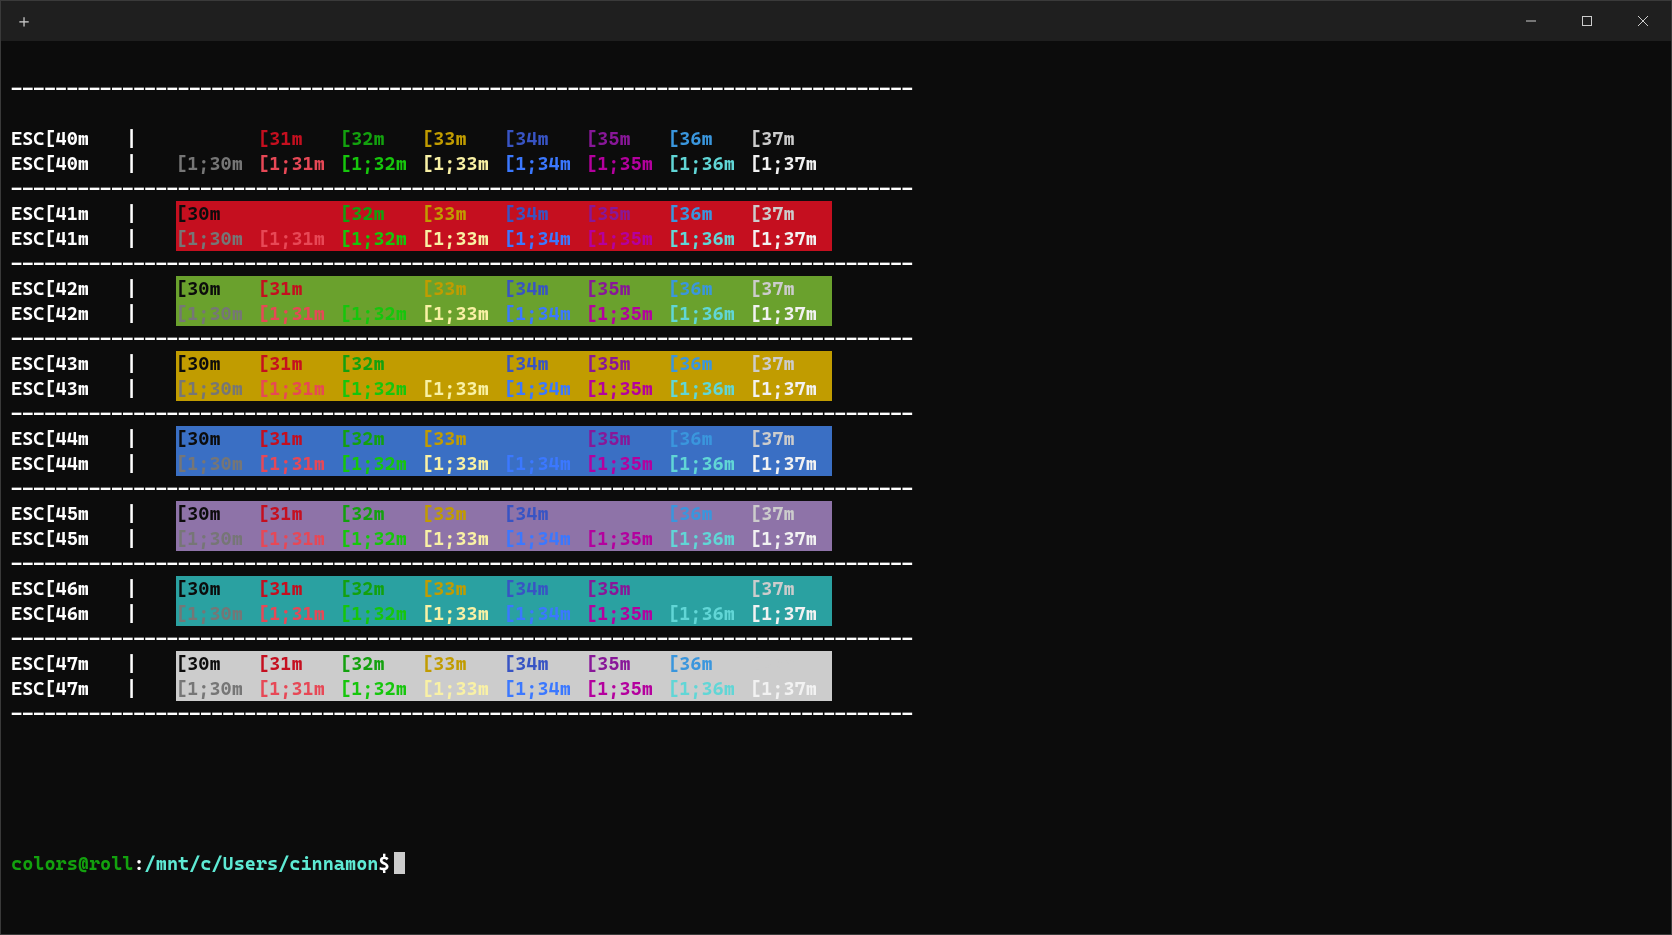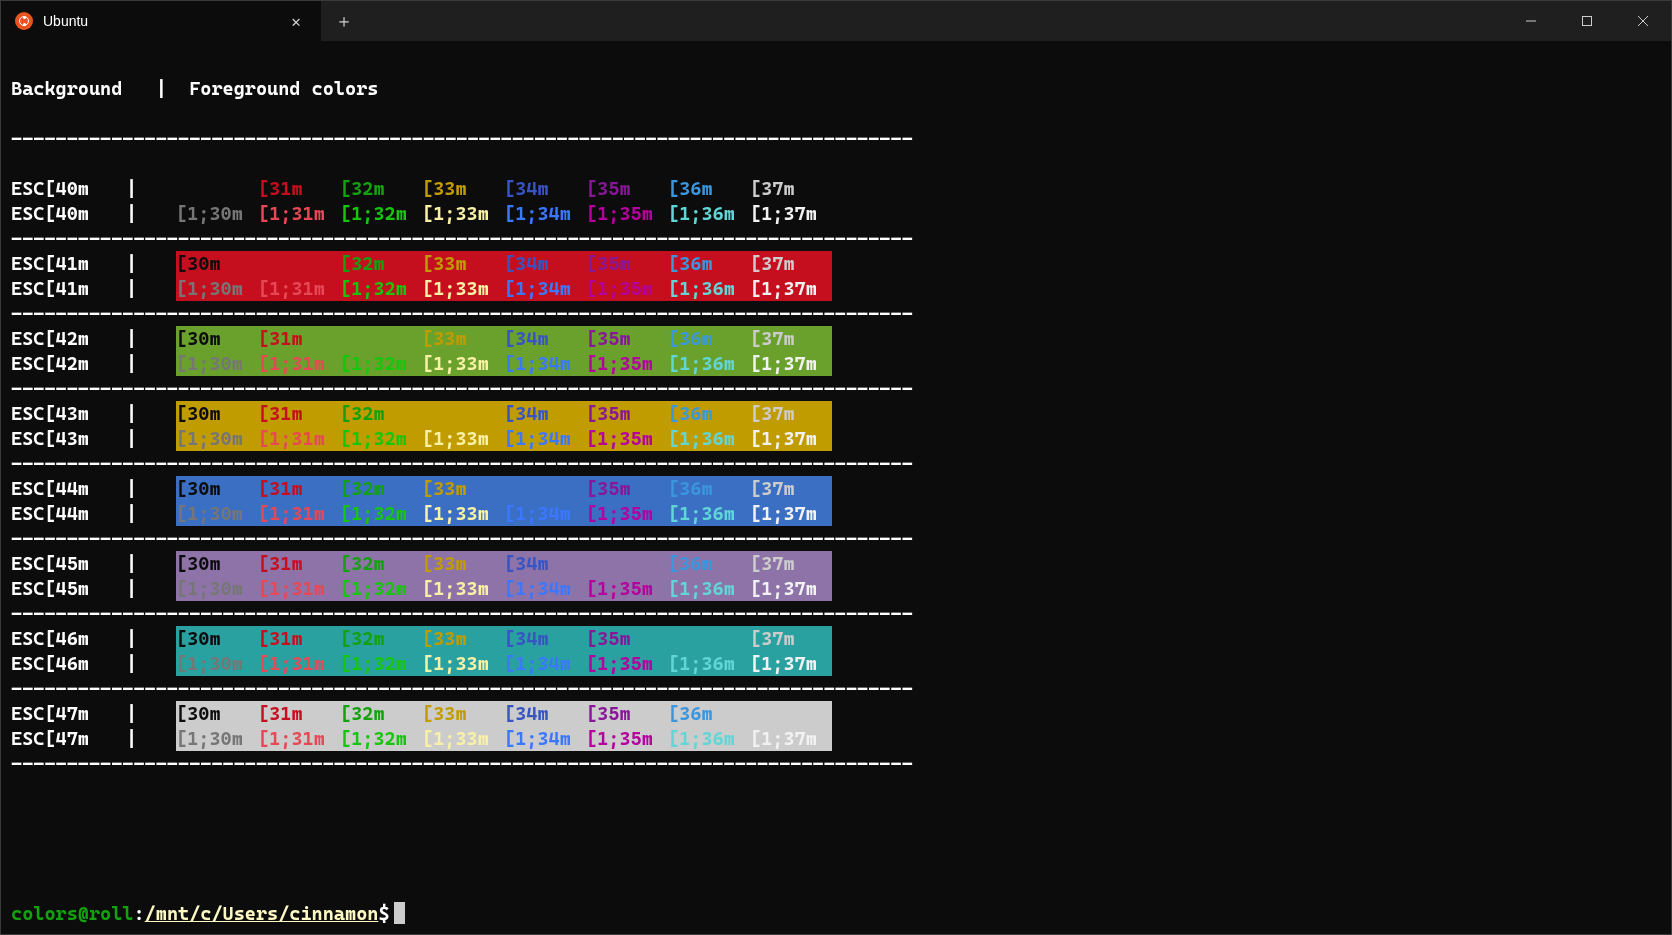--- a/index.html
+++ b/index.html
@@ -58,35 +58,28 @@
     white-space: pre;
     font-weight: bold;
   }
   .row { display:block; }
   .cell { display:inline-block; width:82px; text-align:left; }
   .esc { display:inline-block; width:115px; color:#fff; }
   .pipe { display:inline-block; width:50px; color:#fff; }
   .dash { color:#fff; letter-spacing:0; }
   .bgstrip { display:inline-block; padding:0; }
   .prompt-user { color:#13a10e; }
-  .prompt-path { color:#fef9c3;text-decoration:underline; }
+  .prompt-path { color:#5eead4; }
   .prompt-white { color:#fff; }
   .cursor { display:inline-block; width:11px; height:22px; background:#ccc; vertical-align:text-bottom; margin-left:4px;}
 </style>
 </head>
 <body>
 
 <div class="titlebar">
-  <div class="tab">
-    <span class="tab-icon">
-        <span class="tab-icon-inner"></span>
-      </span>
-    <span class="tab-title">Ubuntu</span>
-    <span class="tab-close">✕</span>
-  </div>
   <div class="tab-actions">
     <span class="tab-action">＋</span>
     <span class="tab-action">
         <svg viewBox="0 0 12 12">
           <path d="M1 3 L6 8 L11 3" stroke="#ccc" stroke-width="1.2" fill="none"></path>
         </svg>
       </span>
   </div>
   <div class="spacer"></div>
   <div class="win-controls">
@@ -103,19 +96,18 @@
     <div class="win-btn">
         <svg viewBox="0 0 12 12">
           <line x1="1" y1="1" x2="11" y2="11" stroke="#ccc" stroke-width="1"></line>
           <line x1="11" y1="1" x2="1" y2="11" stroke="#ccc" stroke-width="1"></line>
         </svg>
       </div>
   </div>
 </div>
 
 <div class="terminal">
-<div class="row"><span style="color:#fff"><span>Background</span>   <span>|</span>  <span>Foreground colors</span></span></div>
 <div class="row dash">---------------------------------------------------------------------------------</div>
 <div id="blocks"><div class="row"><span class="esc">ESC[40m</span><span class="pipe">|</span><span class="bgstrip" style="background: rgb(12, 12, 12);"><span class="cell" style="color: rgb(255, 255, 255);"></span><span class="cell" style="color: rgb(197, 15, 31);">[31m</span><span class="cell" style="color: rgb(19, 161, 14);">[32m</span><span class="cell" style="color: rgb(193, 156, 0);">[33m</span><span class="cell" style="color: rgb(56, 84, 196);">[34m</span><span class="cell" style="color: rgb(136, 23, 152);">[35m</span><span class="cell" style="color: rgb(58, 150, 221);">[36m</span><span class="cell" style="color: rgb(204, 204, 204);">[37m</span></span></div><div class="row"><span class="esc">ESC[40m</span><span class="pipe">|</span><span class="bgstrip" style="background: rgb(12, 12, 12);"><span class="cell" style="color: rgb(118, 118, 118);">[1;30m</span><span class="cell" style="color: rgb(231, 72, 86);">[1;31m</span><span class="cell" style="color: rgb(22, 198, 12);">[1;32m</span><span class="cell" style="color: rgb(249, 241, 165);">[1;33m</span><span class="cell" style="color: rgb(59, 120, 255);">[1;34m</span><span class="cell" style="color: rgb(180, 0, 158);">[1;35m</span><span class="cell" style="color: rgb(97, 214, 214);">[1;36m</span><span class="cell" style="color: rgb(242, 242, 242);">[1;37m</span></span></div><div class="row dash">---------------------------------------------------------------------------------</div><div class="row"><span class="esc">ESC[41m</span><span class="pipe">|</span><span class="bgstrip" style="background: rgb(197, 15, 31);"><span class="cell" style="color: rgb(12, 12, 12);">[30m</span><span class="cell" style="color: rgb(197, 15, 31);"></span><span class="cell" style="color: rgb(19, 161, 14);">[32m</span><span class="cell" style="color: rgb(193, 156, 0);">[33m</span><span class="cell" style="color: rgb(56, 84, 196);">[34m</span><span class="cell" style="color: rgb(136, 23, 152);">[35m</span><span class="cell" style="color: rgb(58, 150, 221);">[36m</span><span class="cell" style="color: rgb(204, 204, 204);">[37m</span></span></div><div class="row"><span class="esc">ESC[41m</span><span class="pipe">|</span><span class="bgstrip" style="background: rgb(197, 15, 31);"><span class="cell" style="color: rgb(118, 118, 118);">[1;30m</span><span class="cell" style="color: rgb(231, 72, 86);">[1;31m</span><span class="cell" style="color: rgb(22, 198, 12);">[1;32m</span><span class="cell" style="color: rgb(249, 241, 165);">[1;33m</span><span class="cell" style="color: rgb(59, 120, 255);">[1;34m</span><span class="cell" style="color: rgb(180, 0, 158);">[1;35m</span><span class="cell" style="color: rgb(97, 214, 214);">[1;36m</span><span class="cell" style="color: rgb(242, 242, 242);">[1;37m</span></span></div><div class="row dash">---------------------------------------------------------------------------------</div><div class="row"><span class="esc">ESC[42m</span><span class="pipe">|</span><span class="bgstrip" style="background: rgb(106, 161, 45);"><span class="cell" style="color: rgb(12, 12, 12);">[30m</span><span class="cell" style="color: rgb(197, 15, 31);">[31m</span><span class="cell" style="color: rgb(19, 161, 14);"></span><span class="cell" style="color: rgb(193, 156, 0);">[33m</span><span class="cell" style="color: rgb(56, 84, 196);">[34m</span><span class="cell" style="color: rgb(136, 23, 152);">[35m</span><span class="cell" style="color: rgb(58, 150, 221);">[36m</span><span class="cell" style="color: rgb(204, 204, 204);">[37m</span></span></div><div class="row"><span class="esc">ESC[42m</span><span class="pipe">|</span><span class="bgstrip" style="background: rgb(106, 161, 45);"><span class="cell" style="color: rgb(118, 118, 118);">[1;30m</span><span class="cell" style="color: rgb(231, 72, 86);">[1;31m</span><span class="cell" style="color: rgb(22, 198, 12);">[1;32m</span><span class="cell" style="color: rgb(249, 241, 165);">[1;33m</span><span class="cell" style="color: rgb(59, 120, 255);">[1;34m</span><span class="cell" style="color: rgb(180, 0, 158);">[1;35m</span><span class="cell" style="color: rgb(97, 214, 214);">[1;36m</span><span class="cell" style="color: rgb(242, 242, 242);">[1;37m</span></span></div><div class="row dash">---------------------------------------------------------------------------------</div><div class="row"><span class="esc">ESC[43m</span><span class="pipe">|</span><span class="bgstrip" style="background: rgb(193, 156, 0);"><span class="cell" style="color: rgb(12, 12, 12);">[30m</span><span class="cell" style="color: rgb(197, 15, 31);">[31m</span><span class="cell" style="color: rgb(19, 161, 14);">[32m</span><span class="cell" style="color: rgb(193, 156, 0);"></span><span class="cell" style="color: rgb(56, 84, 196);">[34m</span><span class="cell" style="color: rgb(136, 23, 152);">[35m</span><span class="cell" style="color: rgb(58, 150, 221);">[36m</span><span class="cell" style="color: rgb(204, 204, 204);">[37m</span></span></div><div class="row"><span class="esc">ESC[43m</span><span class="pipe">|</span><span class="bgstrip" style="background: rgb(193, 156, 0);"><span class="cell" style="color: rgb(118, 118, 118);">[1;30m</span><span class="cell" style="color: rgb(231, 72, 86);">[1;31m</span><span class="cell" style="color: rgb(22, 198, 12);">[1;32m</span><span class="cell" style="color: rgb(249, 241, 165);">[1;33m</span><span class="cell" style="color: rgb(59, 120, 255);">[1;34m</span><span class="cell" style="color: rgb(180, 0, 158);">[1;35m</span><span class="cell" style="color: rgb(97, 214, 214);">[1;36m</span><span class="cell" style="color: rgb(242, 242, 242);">[1;37m</span></span></div><div class="row dash">---------------------------------------------------------------------------------</div><div class="row"><span class="esc">ESC[44m</span><span class="pipe">|</span><span class="bgstrip" style="background: rgb(58, 111, 196);"><span class="cell" style="color: rgb(12, 12, 12);">[30m</span><span class="cell" style="color: rgb(197, 15, 31);">[31m</span><span class="cell" style="color: rgb(19, 161, 14);">[32m</span><span class="cell" style="color: rgb(193, 156, 0);">[33m</span><span class="cell" style="color: rgb(56, 84, 196);"></span><span class="cell" style="color: rgb(136, 23, 152);">[35m</span><span class="cell" style="color: rgb(58, 150, 221);">[36m</span><span class="cell" style="color: rgb(204, 204, 204);">[37m</span></span></div><div class="row"><span class="esc">ESC[44m</span><span class="pipe">|</span><span class="bgstrip" style="background: rgb(58, 111, 196);"><span class="cell" style="color: rgb(118, 118, 118);">[1;30m</span><span class="cell" style="color: rgb(231, 72, 86);">[1;31m</span><span class="cell" style="color: rgb(22, 198, 12);">[1;32m</span><span class="cell" style="color: rgb(249, 241, 165);">[1;33m</span><span class="cell" style="color: rgb(59, 120, 255);">[1;34m</span><span class="cell" style="color: rgb(180, 0, 158);">[1;35m</span><span class="cell" style="color: rgb(97, 214, 214);">[1;36m</span><span class="cell" style="color: rgb(242, 242, 242);">[1;37m</span></span></div><div class="row dash">---------------------------------------------------------------------------------</div><div class="row"><span class="esc">ESC[45m</span><span class="pipe">|</span><span class="bgstrip" style="background: rgb(142, 115, 168);"><span class="cell" style="color: rgb(12, 12, 12);">[30m</span><span class="cell" style="color: rgb(197, 15, 31);">[31m</span><span class="cell" style="color: rgb(19, 161, 14);">[32m</span><span class="cell" style="color: rgb(193, 156, 0);">[33m</span><span class="cell" style="color: rgb(56, 84, 196);">[34m</span><span class="cell" style="color: rgb(136, 23, 152);"></span><span class="cell" style="color: rgb(58, 150, 221);">[36m</span><span class="cell" style="color: rgb(204, 204, 204);">[37m</span></span></div><div class="row"><span class="esc">ESC[45m</span><span class="pipe">|</span><span class="bgstrip" style="background: rgb(142, 115, 168);"><span class="cell" style="color: rgb(118, 118, 118);">[1;30m</span><span class="cell" style="color: rgb(231, 72, 86);">[1;31m</span><span class="cell" style="color: rgb(22, 198, 12);">[1;32m</span><span class="cell" style="color: rgb(249, 241, 165);">[1;33m</span><span class="cell" style="color: rgb(59, 120, 255);">[1;34m</span><span class="cell" style="color: rgb(180, 0, 158);">[1;35m</span><span class="cell" style="color: rgb(97, 214, 214);">[1;36m</span><span class="cell" style="color: rgb(242, 242, 242);">[1;37m</span></span></div><div class="row dash">---------------------------------------------------------------------------------</div><div class="row"><span class="esc">ESC[46m</span><span class="pipe">|</span><span class="bgstrip" style="background: rgb(42, 161, 161);"><span class="cell" style="color: rgb(12, 12, 12);">[30m</span><span class="cell" style="color: rgb(197, 15, 31);">[31m</span><span class="cell" style="color: rgb(19, 161, 14);">[32m</span><span class="cell" style="color: rgb(193, 156, 0);">[33m</span><span class="cell" style="color: rgb(56, 84, 196);">[34m</span><span class="cell" style="color: rgb(136, 23, 152);">[35m</span><span class="cell" style="color: rgb(58, 150, 221);"></span><span class="cell" style="color: rgb(204, 204, 204);">[37m</span></span></div><div class="row"><span class="esc">ESC[46m</span><span class="pipe">|</span><span class="bgstrip" style="background: rgb(42, 161, 161);"><span class="cell" style="color: rgb(118, 118, 118);">[1;30m</span><span class="cell" style="color: rgb(231, 72, 86);">[1;31m</span><span class="cell" style="color: rgb(22, 198, 12);">[1;32m</span><span class="cell" style="color: rgb(249, 241, 165);">[1;33m</span><span class="cell" style="color: rgb(59, 120, 255);">[1;34m</span><span class="cell" style="color: rgb(180, 0, 158);">[1;35m</span><span class="cell" style="color: rgb(97, 214, 214);">[1;36m</span><span class="cell" style="color: rgb(242, 242, 242);">[1;37m</span></span></div><div class="row dash">---------------------------------------------------------------------------------</div><div class="row"><span class="esc">ESC[47m</span><span class="pipe">|</span><span class="bgstrip" style="background: rgb(204, 204, 204);"><span class="cell" style="color: rgb(12, 12, 12);">[30m</span><span class="cell" style="color: rgb(197, 15, 31);">[31m</span><span class="cell" style="color: rgb(19, 161, 14);">[32m</span><span class="cell" style="color: rgb(193, 156, 0);">[33m</span><span class="cell" style="color: rgb(56, 84, 196);">[34m</span><span class="cell" style="color: rgb(136, 23, 152);">[35m</span><span class="cell" style="color: rgb(58, 150, 221);">[36m</span><span class="cell" style="color: rgb(204, 204, 204);">[37m</span></span></div><div class="row"><span class="esc">ESC[47m</span><span class="pipe">|</span><span class="bgstrip" style="background: rgb(204, 204, 204);"><span class="cell" style="color: rgb(118, 118, 118);">[1;30m</span><span class="cell" style="color: rgb(231, 72, 86);">[1;31m</span><span class="cell" style="color: rgb(22, 198, 12);">[1;32m</span><span class="cell" style="color: rgb(249, 241, 165);">[1;33m</span><span class="cell" style="color: rgb(59, 120, 255);">[1;34m</span><span class="cell" style="color: rgb(180, 0, 158);">[1;35m</span><span class="cell" style="color: rgb(97, 214, 214);">[1;36m</span><span class="cell" style="color: rgb(242, 242, 242);">[1;37m</span></span></div><div class="row dash">---------------------------------------------------------------------------------</div></div>
 <div class="row">&nbsp;</div>
 <div class="row">&nbsp;</div>
 <div class="row"><span class="prompt-user">colors@roll</span><span class="prompt-white">:</span><span class="prompt-path">/mnt/c/Users/cinnamon</span><span class="prompt-white">$</span><span class="cursor"></span></div>
 </div>
 
 </body></html>

